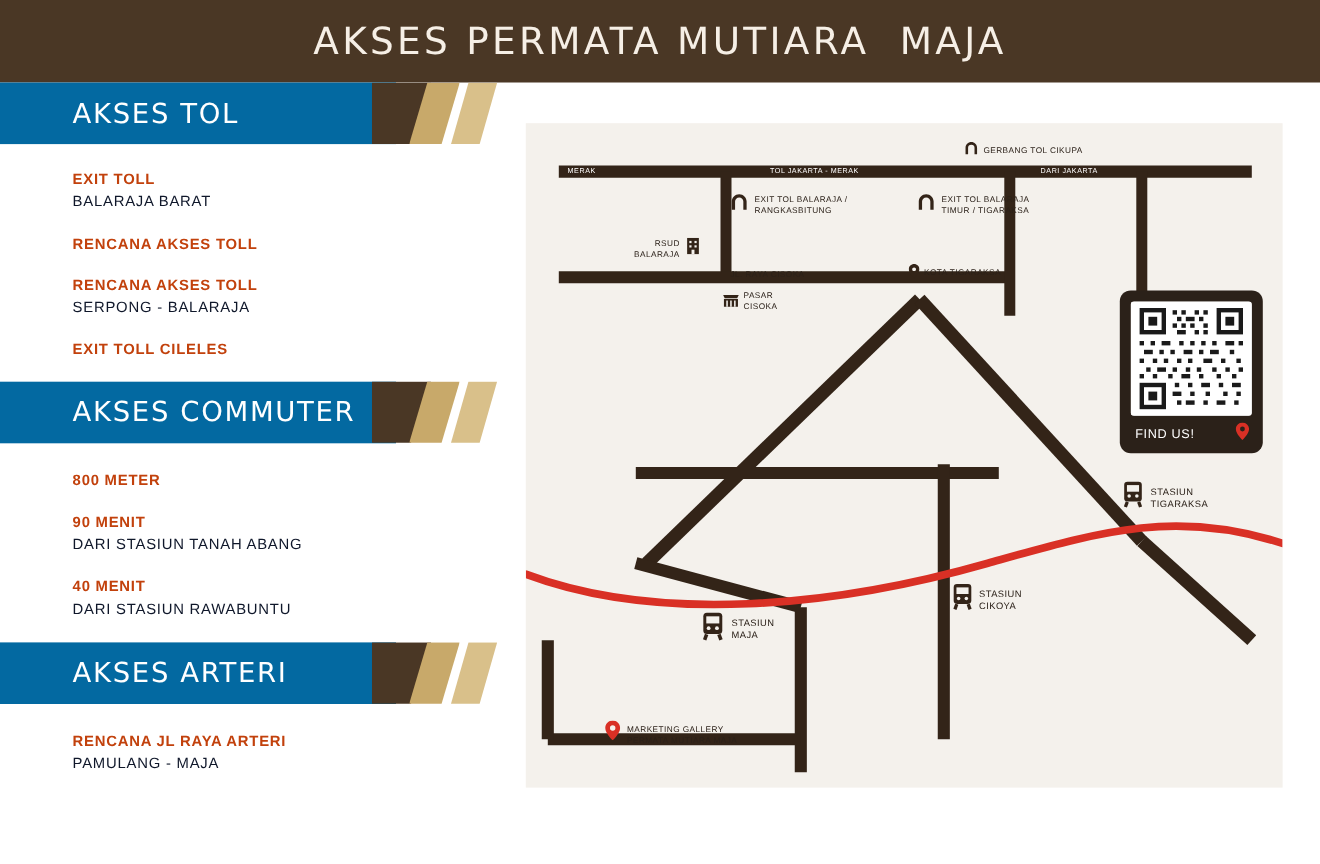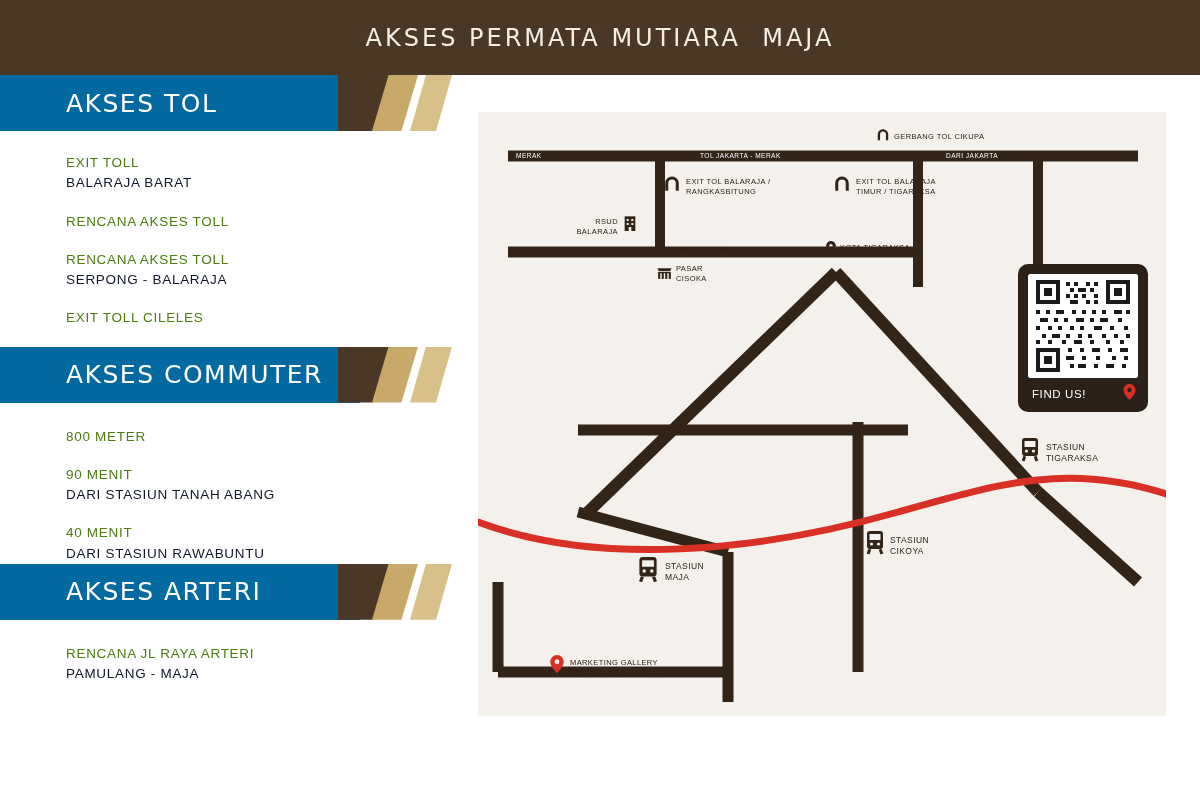--- a/index.html
+++ b/index.html
@@ -14,21 +14,21 @@
 
   
   .header {
     position:absolute; left:0; top:0; width:1200px; height:75px;
     background:#4a3725;
     display:flex; align-items:center; justify-content:center;
   }
   .header-title {
     color:#f6efe6;
     font-family:"DejaVu Sans", sans-serif;
-    font-size:24px;
+    font-size:34px;
     letter-spacing:3px;
     font-weight:400;
     white-space:pre;
   }
 
   
   .left-col {
     position:absolute; left:0; top:75px; width:470px; height:710px;
   }
 
@@ -60,30 +60,30 @@
   }
   .tail.gold2 {
     left:410px; width:42px; background:#d9c08a;
     clip-path:polygon(38% 0, 100% 0, 62% 100%, 0 100%);
   }
 
   .entries { padding:24px 0 0 66px; }
   .entry { margin-bottom:18px; }
   .entry:last-child { margin-bottom:0; }
   .entry-title {
-    font-size:13.5px; font-weight:normal; color:#4d7c0f;
+    font-size:13.5px; font-weight:bold; color:#c2410c;
     letter-spacing:0.7px; line-height:1.5;
   }
   .entry-sub {
     font-size:13.5px; color:#0f172a; letter-spacing:0.7px; line-height:1.5;
   }
 
   .section-tol .entries { padding-top:22px; }
   .section-commuter { margin-top:18px; }
-  .section-arteri { }
+  .section-arteri { margin-top:20px; }
 
   
   .map-panel {
     position:absolute; left:478px; top:112px; width:688px; height:604px;
     background:#f4f1ec;
     overflow:hidden;
   }
   .map-svg { position:absolute; left:0; top:0; }
 
   

